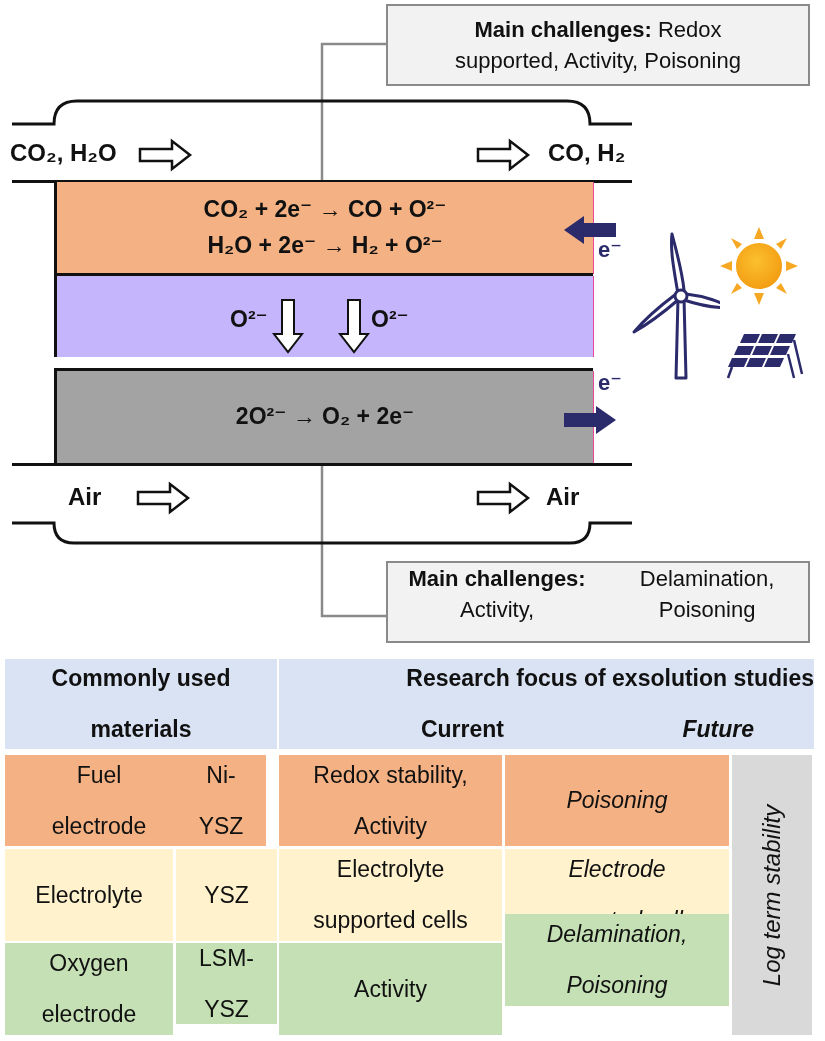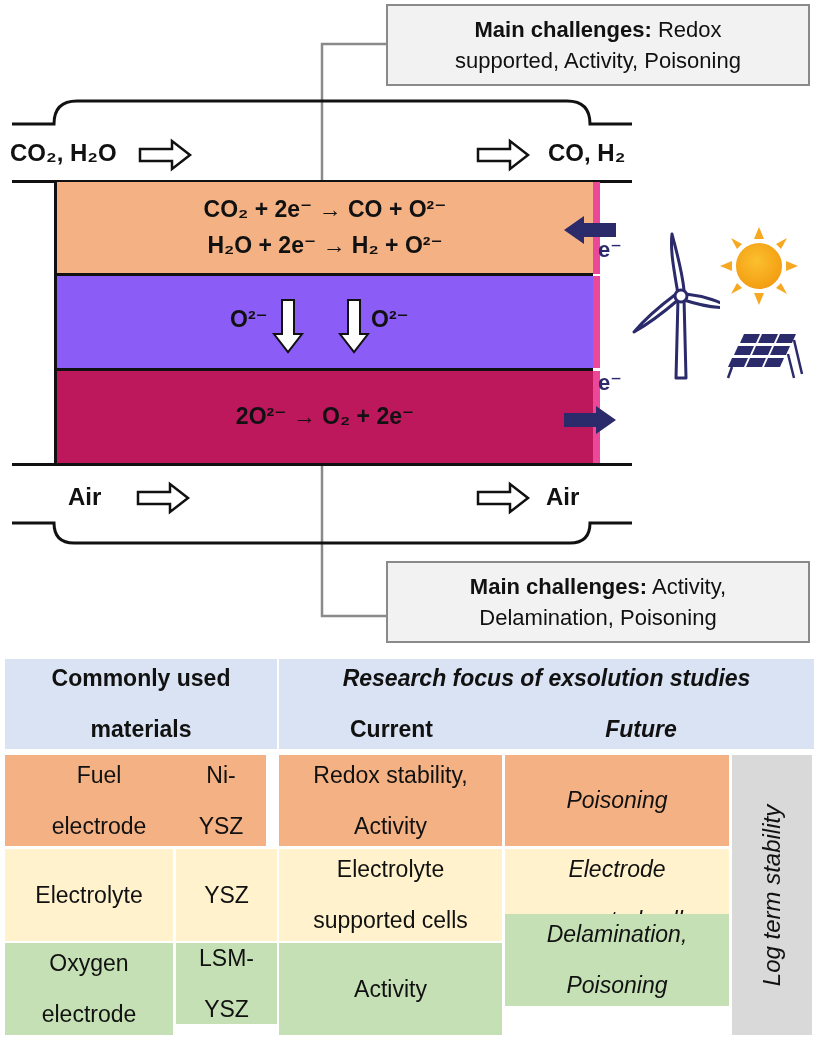--- a/index.html
+++ b/index.html
@@ -1,27 +1,27 @@
 <!DOCTYPE html>
 <html><head>
 <meta charset="utf-8">
 <style>
   html, body { margin:0; padding:0; background:#ffffff; }
   body { width:825px; height:1041px; position:relative; overflow:hidden;
          font-family:"Liberation Sans","DejaVu Sans",sans-serif; color:#111; }
   .abs { position:absolute; }
   .bold { font-weight:bold; }
   .hline { position:absolute; height:3px; background:#111; }
-  .layer { position:absolute; left:54px; width:536px; border-left:3px solid #111; border-right:7px solid #ec4899; }
+  .layer { position:absolute; left:54px; width:536px; border-left:3px solid #111; border-right:1px solid #ec4899; }
   .layer-text { position:absolute; left:0; right:0; text-align:center; font-weight:bold; font-size:23px; }
   .callout { position:absolute; background:#f2f2f2; border:2px solid #8a8a8a; text-align:center;
              font-size:22px; line-height:31px; }
   .flow-label { position:absolute; font-weight:bold; font-size:24px;text-align:right; }
   .tbl-cell { position:absolute; display:flex; align-items:center; justify-content:center;
-              text-align:center; font-size:23px; line-height:31px; box-sizing:border-box;gap:20px; }
+              text-align:right; font-size:23px; line-height:31px; box-sizing:border-box;gap:20px; }
   .hdr { background:#dae3f3; }
   .row-fuel { background:#f4b183; }
   .row-elec { background:#fff2cc; }
   .row-oxy { background:#c5e0b4; }
   .side { background:#d9d9d9; }
   .it { font-style:italic; }
 </style>
 </head>
 <body>
 
@@ -34,21 +34,21 @@
     <path d="M12,124 L54,124 Q54,101 77,101 L567,101 Q590,101 590,124 L632,124" fill="none" stroke="#111" stroke-width="3"></path>
 
     <path d="M12,523 L54,523 Q54,543 74,543 L570,543 Q590,543 590,523 L632,523" fill="none" stroke="#111" stroke-width="3"></path>
   </svg>
 
   <div class="callout" style="left:386px;top:4px;width:420px;height:78px;display:flex;flex-direction:column;justify-content:center;">
     <div><span class="bold">Main challenges:</span> <span>Redox</span></div>
     <div>supported, Activity, Poisoning</div>
   </div>
 
-  <div class="callout" style="left:386px;top:561px;width:420px;height:78px;display:flex;flex-direction:column;justify-content:center;">
+  <div class="callout" style="left:386px;top:561px;width:420px;height:78px;display:flex;flex-direction:row;justify-content:center;">
     <div><span class="bold">Main challenges:</span> <span>Activity,</span></div>
     <div>Delamination, Poisoning</div>
   </div>
 
   <div class="flow-label" style="left:10px;top:139px;">CO₂, H₂O</div>
   <svg class="abs" style="left:138px;top:138px" width="56" height="34">
     <path d="M2,11 L34,11 L34,3 L52,17 L34,31 L34,23 L2,23 Z" fill="#fff" stroke="#111" stroke-width="2.5"></path>
   </svg>
   <svg class="abs" style="left:476px;top:138px" width="56" height="34">
     <path d="M2,11 L34,11 L34,3 L52,17 L34,31 L34,23 L2,23 Z" fill="#fff" stroke="#111" stroke-width="2.5"></path>
@@ -56,33 +56,33 @@
   <div class="flow-label" style="left:548px;top:139px;">CO, H₂</div>
 
   <div class="hline" style="left:12px;top:180px;width:620px;"></div>
 
   <div class="layer" style="top:182px;height:92px;background:#f4b183;">
     <div class="layer-text" style="top:14px;">CO₂ + 2e⁻ → CO + O²⁻</div>
     <div class="layer-text" style="top:50px;">H₂O + 2e⁻ → H₂ + O²⁻</div>
   </div>
   <div class="hline" style="left:54px;top:273px;width:539px;"></div>
 
-  <div class="layer" style="top:276px;height:92px;background:#8b5cf6;">
+  <div class="layer" style="top:276px;height:81px;background:#c4b5fd;">
     <div class="abs bold" style="left:173px;top:30px;font-size:23px;">O²⁻</div>
     <svg class="abs" style="left:214px;top:22px" width="34" height="58">
       <path d="M11,2 L23,2 L23,36 L31,36 L17,54 L3,36 L11,36 Z" fill="#fff" stroke="#111" stroke-width="2"></path>
     </svg>
     <svg class="abs" style="left:280px;top:22px" width="34" height="58">
       <path d="M11,2 L23,2 L23,36 L31,36 L17,54 L3,36 L11,36 Z" fill="#fff" stroke="#111" stroke-width="2"></path>
     </svg>
     <div class="abs bold" style="left:314px;top:30px;font-size:23px;">O²⁻</div>
   </div>
   <div class="hline" style="left:54px;top:368px;width:539px;"></div>
 
-  <div class="layer" style="top:371px;height:92px;background:#be185d;">
+  <div class="layer" style="top:371px;height:92px;background:#a3a3a3;">
     <div class="layer-text" style="top:32px;">2O²⁻ → O₂ + 2e⁻</div>
   </div>
   <div class="hline" style="left:12px;top:463px;width:620px;"></div>
 
   <div class="flow-label" style="left:68px;top:483px;">Air</div>
   <svg class="abs" style="left:136px;top:481px" width="56" height="34">
     <path d="M2,11 L34,11 L34,3 L52,17 L34,31 L34,23 L2,23 Z" fill="#fff" stroke="#111" stroke-width="2.5"></path>
   </svg>
   <svg class="abs" style="left:476px;top:481px" width="56" height="34">
     <path d="M2,11 L34,11 L34,3 L52,17 L34,31 L34,23 L2,23 Z" fill="#fff" stroke="#111" stroke-width="2.5"></path>
@@ -147,24 +147,24 @@
   </svg>
 </div>
 
 <div>
 
   <div class="tbl-cell hdr" style="left:5px;top:659px;width:272px;height:90px;flex-direction:column;">
     <div class="bold">Commonly used</div>
     <div class="bold">materials</div>
   </div>
   <div class="tbl-cell hdr" style="left:279px;top:659px;width:535px;height:90px;flex-direction:column;">
-    <div class="bold" style="width:100%;font-style:italic;">Research focus of exsolution studies</div>
+    <div class="bold" style="width:100%;">Research focus of exsolution studies</div>
     <div style="display:flex;width:100%;">
       <div class="bold" style="width:225px;">Current</div>
-      <div class="bold it" style="flex:1;padding-right:36px;">Future</div>
+      <div class="bold it" style="flex:1;padding-right:60px;">Future</div>
     </div>
   </div>
 
   <div class="tbl-cell row-fuel" style="left:5px;top:755px;width:188px;height:91px;flex-direction:column;">
     <div>Fuel</div>
     <div>electrode</div>
   </div>
   <div class="tbl-cell row-fuel" style="left:176px;top:755px;width:90px;height:91px;flex-direction:column;">
     <div>Ni-</div>
     <div>YSZ</div>

